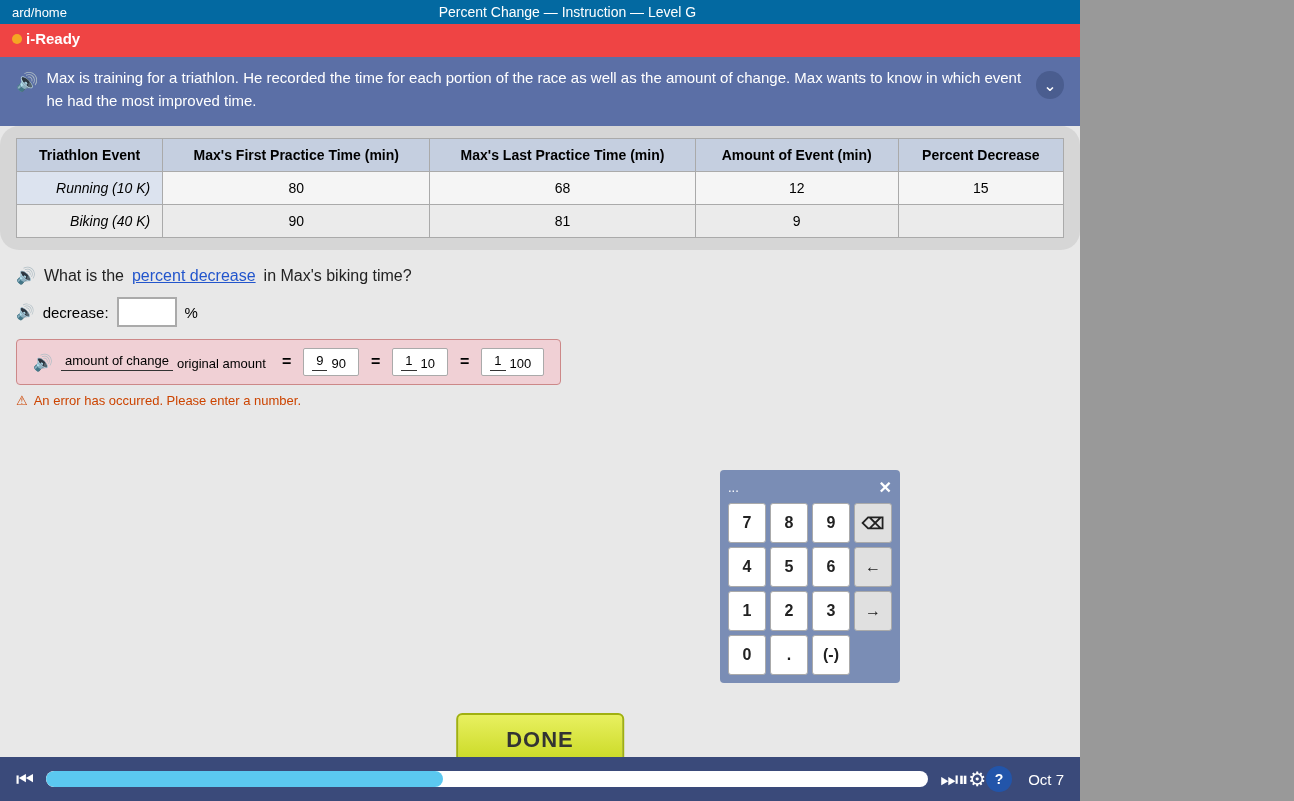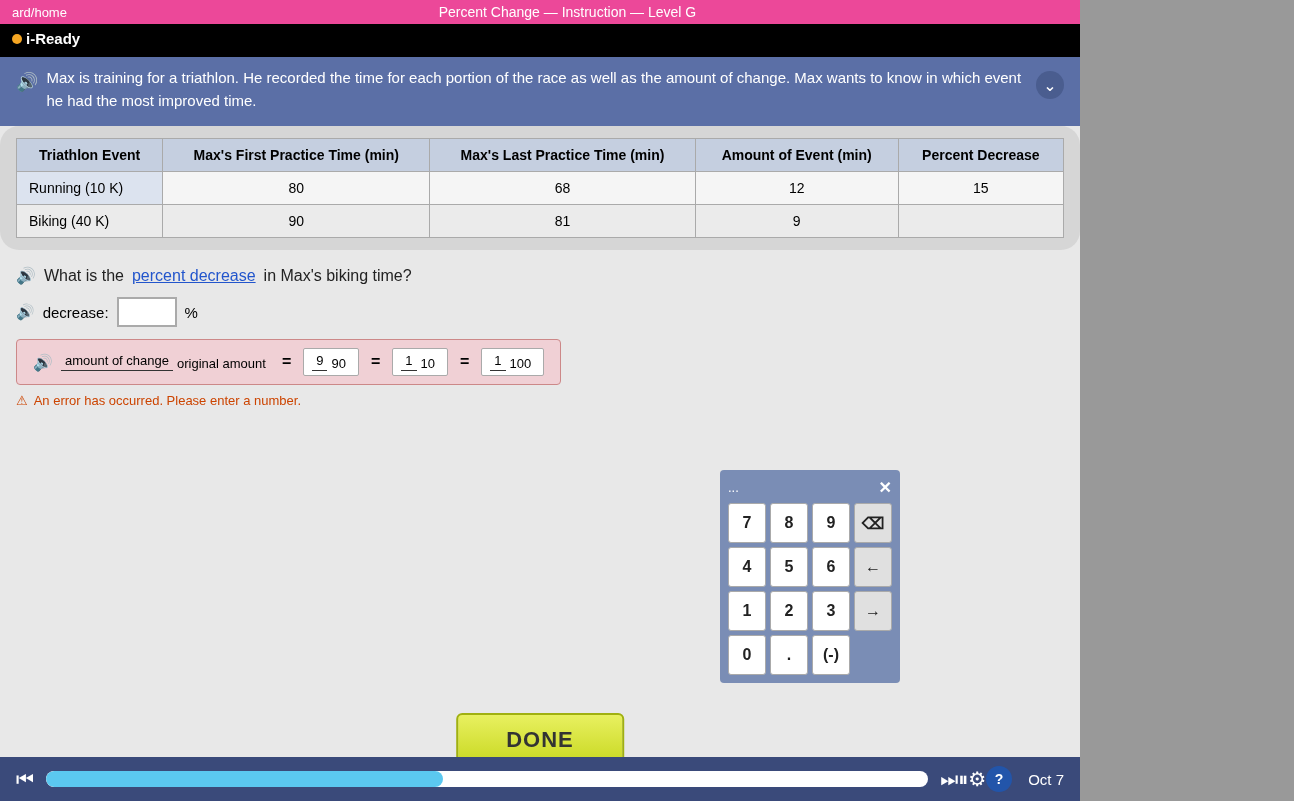--- a/index.html
+++ b/index.html
@@ -14,21 +14,21 @@
 
     .main-container {
       width: 1080px;
       background: #e8e8e8;
       min-height: 801px;
       position: relative;
     }
 
     
     .top-bar {
-      background: #ec4899;
+      background: #0369a1;
       color: white;
       padding: 4px 12px;
       font-size: 13px;
       display: flex;
       align-items: center;
       justify-content: space-between;
     }
 
     .iready-logo {
       display: flex;
@@ -102,23 +102,24 @@
       padding: 8px 12px;
       text-align: center;
     }
 
     table th {
       background: #c5cfe0;
       font-weight: bold;
     }
 
     table td:first-child {
-      text-align: left;
+      text-align: right;
       background: #e0e5f0;
       font-weight: normal;
+      font-style: italic;
     }
 
     table tr td {
       background: #f5f5f5;
     }
 
     table tr:nth-child(even) td {
       background: #ebebeb;
     }
 
@@ -369,21 +370,21 @@
 </head>
 <body>
 
 <div class="main-container">
 
   <div class="top-bar">
     <span>ard/home</span>
     <span style="font-size:14px; flex:1; text-align:center;">Percent Change — Instruction — Level G</span>
   </div>
 
-  <div style="background:#000000; padding:4px 12px 8px 12px; display:flex; align-items:center;">
+  <div style="background:#ef4444; padding:4px 12px 8px 12px; display:flex; align-items:center;">
     <div class="iready-logo">
       <span class="dot"></span>
       <span>i-Ready</span>
     </div>
   </div>
 
   <div class="problem-area">
     <span class="speaker-icon">🔊</span>
     <span style="flex:1;">Max is training for a triathlon. He recorded the time for each portion of the race as well as the amount of change. Max wants to know in which event he had the most improved time.</span>
     <button class="chevron-btn">⌄</button>

